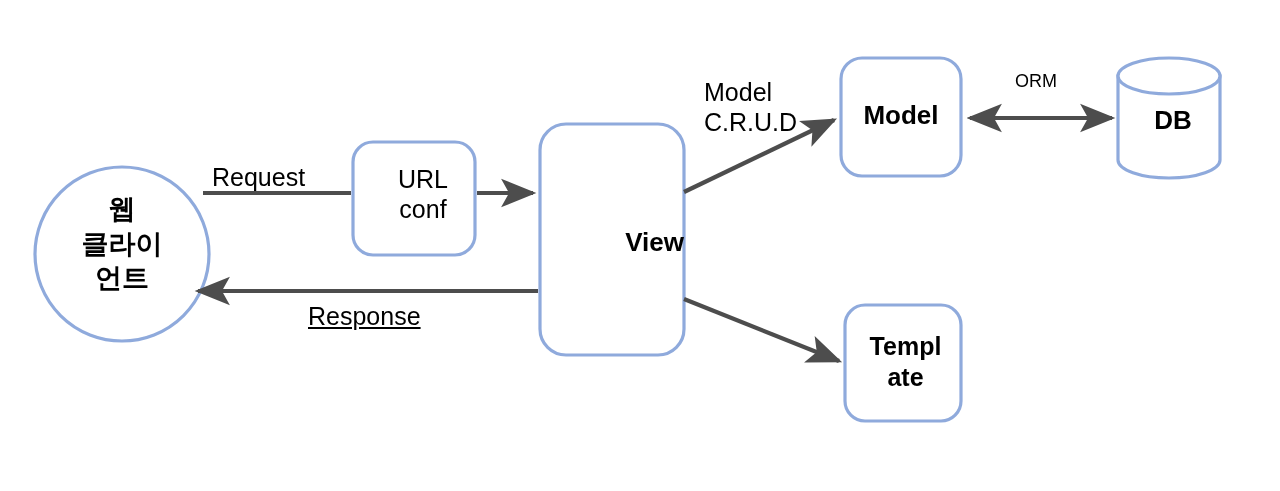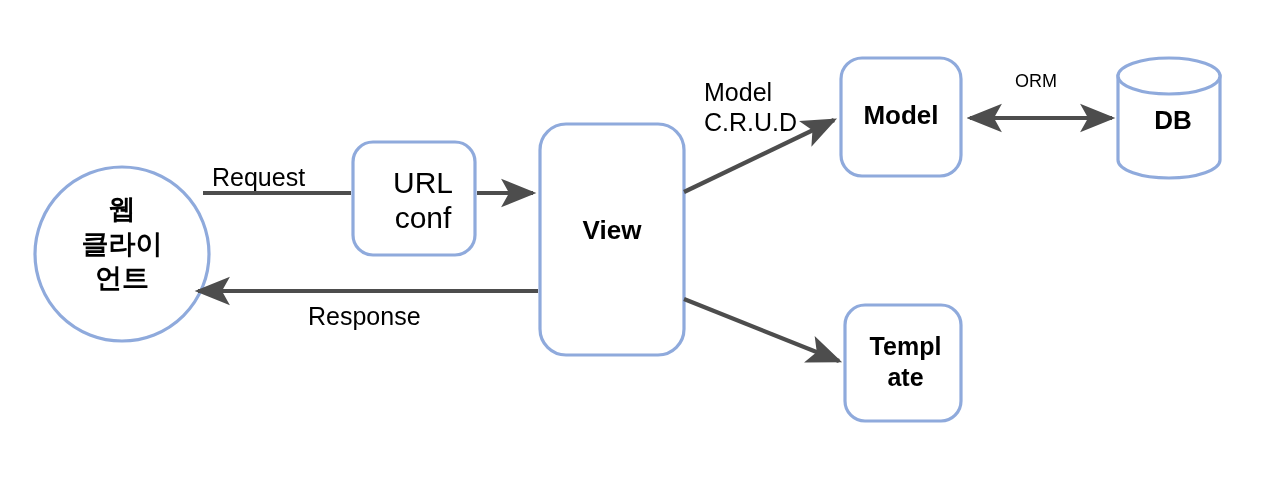--- a/index.html
+++ b/index.html
@@ -48,26 +48,27 @@
   }
   
   #label-web-client {
     left: 33px;  top: 192px;  width: 178px;
     font-size: 27px;
     font-weight: bold;
     line-height: 1.28;
   }
   #label-url-conf {
     left: 353px; top: 165px; width: 140px;
-    font-size: 30px;
+    font-size: 25px;
     line-height: 1.18;
   }
   #label-view {
-    left: 540px; top: 216px; width: 144px;
+    left: 540px; top: 228px; width: 144px;
     font-size: 26px;
+    text-align: right;
   }
   #label-model {
     left: 841px; top: 101px; width: 120px;
     font-size: 26px;
   }
   #label-template {
     left: 845px; top: 331px; width: 121px;
     font-size: 25px;
     line-height: 1.22;
   }
@@ -75,20 +76,21 @@
     left: 1118px; top: 106px; width: 110px;
     font-size: 26px;
   }
   #label-request {
     left: 212px; top: 163px;
     font-size: 25px;
   }
   #label-response {
     left: 308px; top: 302px;
     font-size: 25px;
+    text-decoration: underline;
   }
   #label-model-crud {
     left: 704px; top: 78px;
     font-size: 25px;
     line-height: 1.18;
   }
   #label-template-rendering {
     left: 686px; top: 351px;
     font-size: 25px;
     line-height: 1.18;

